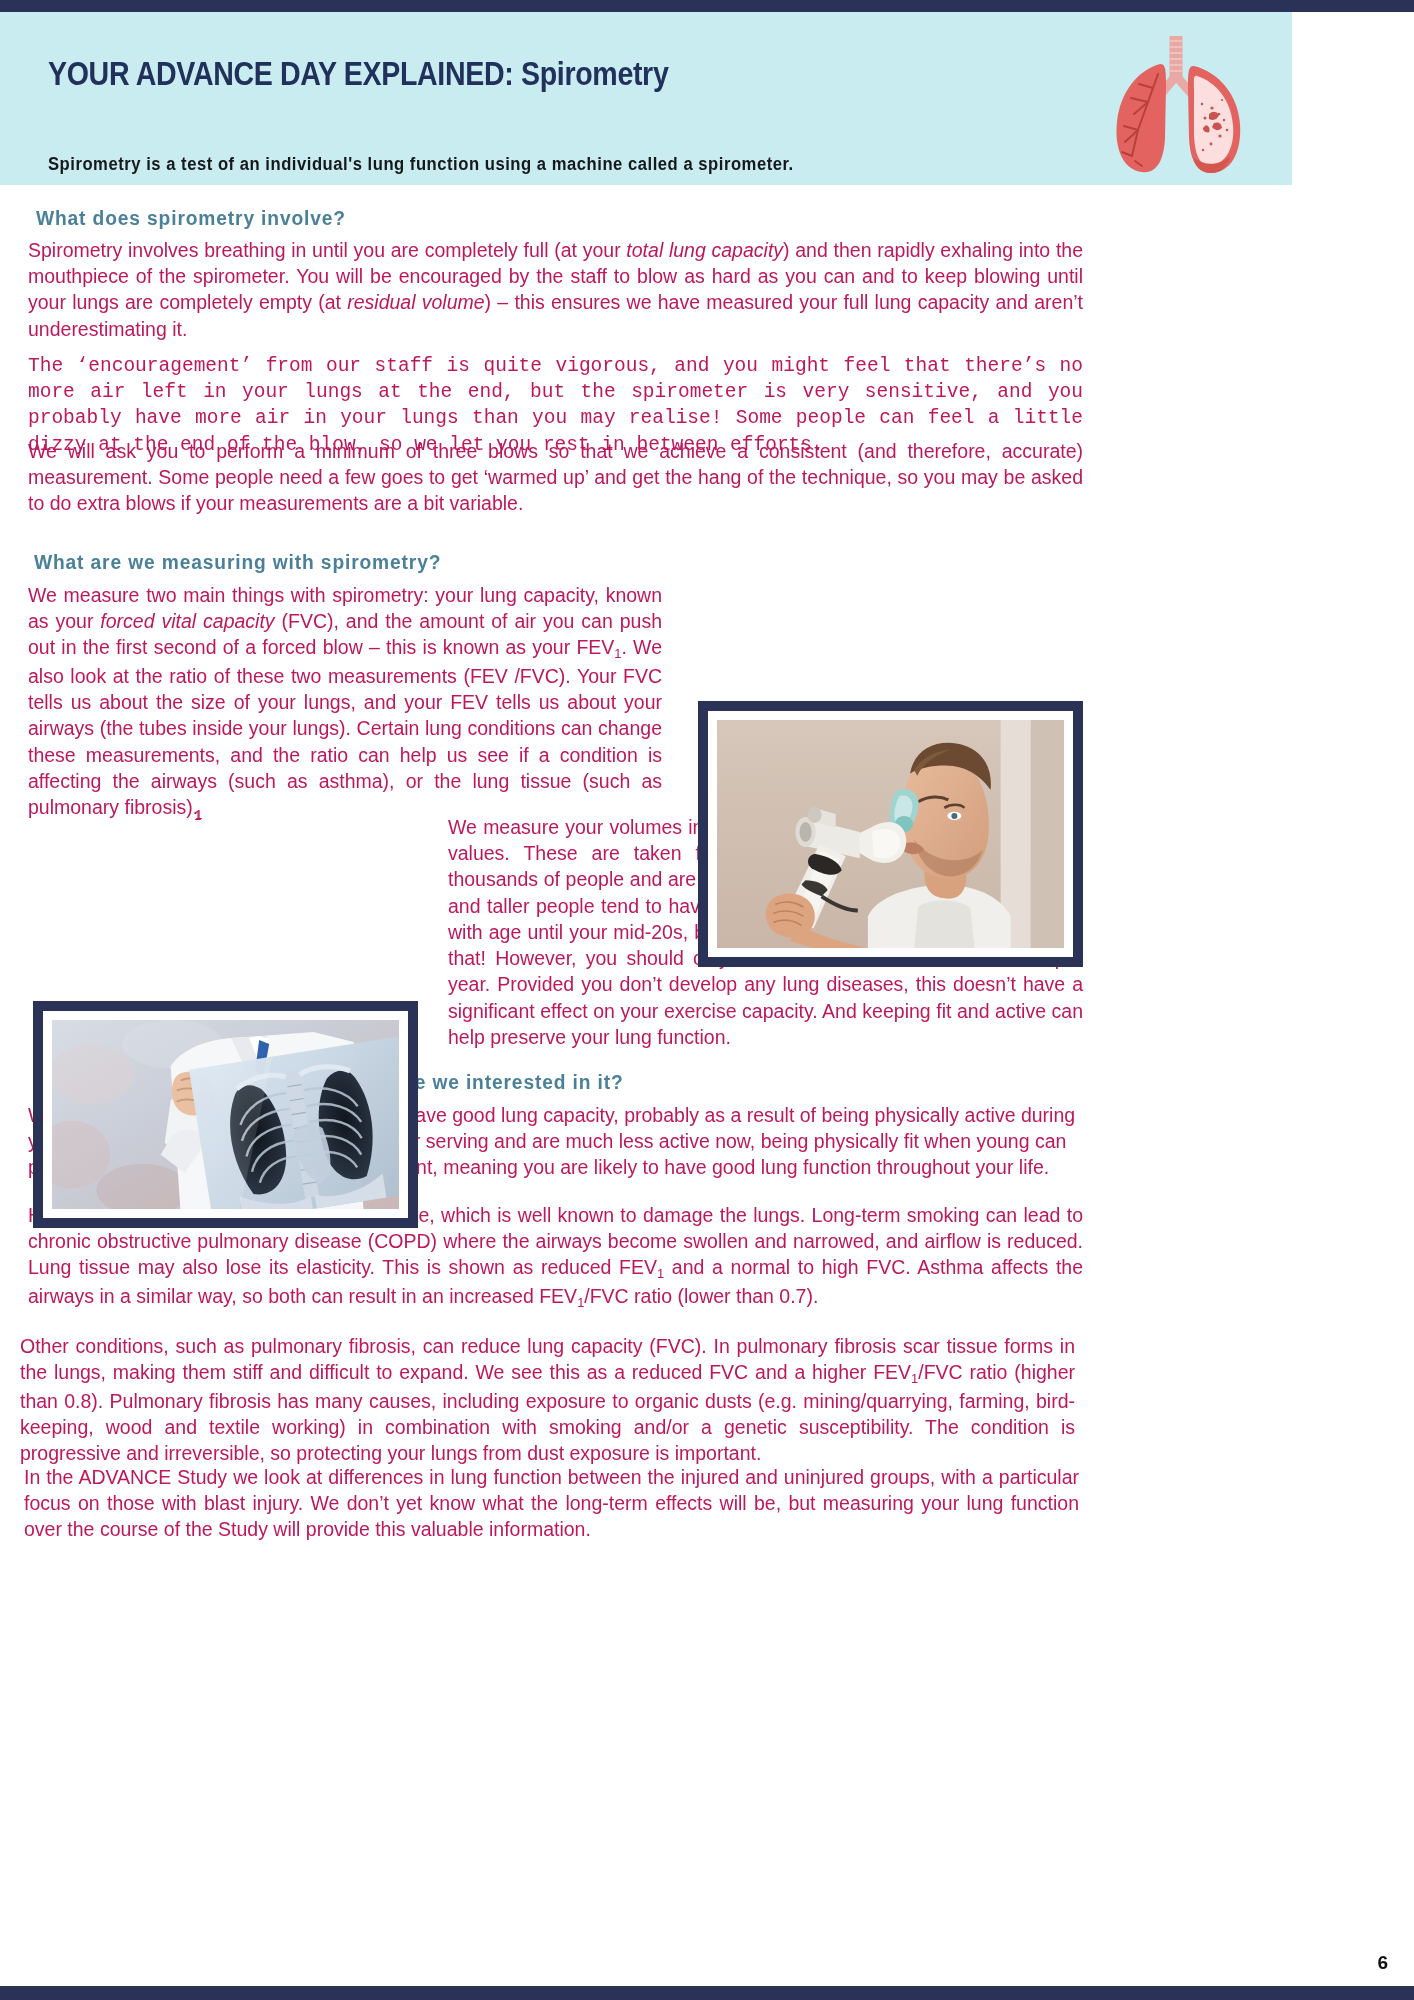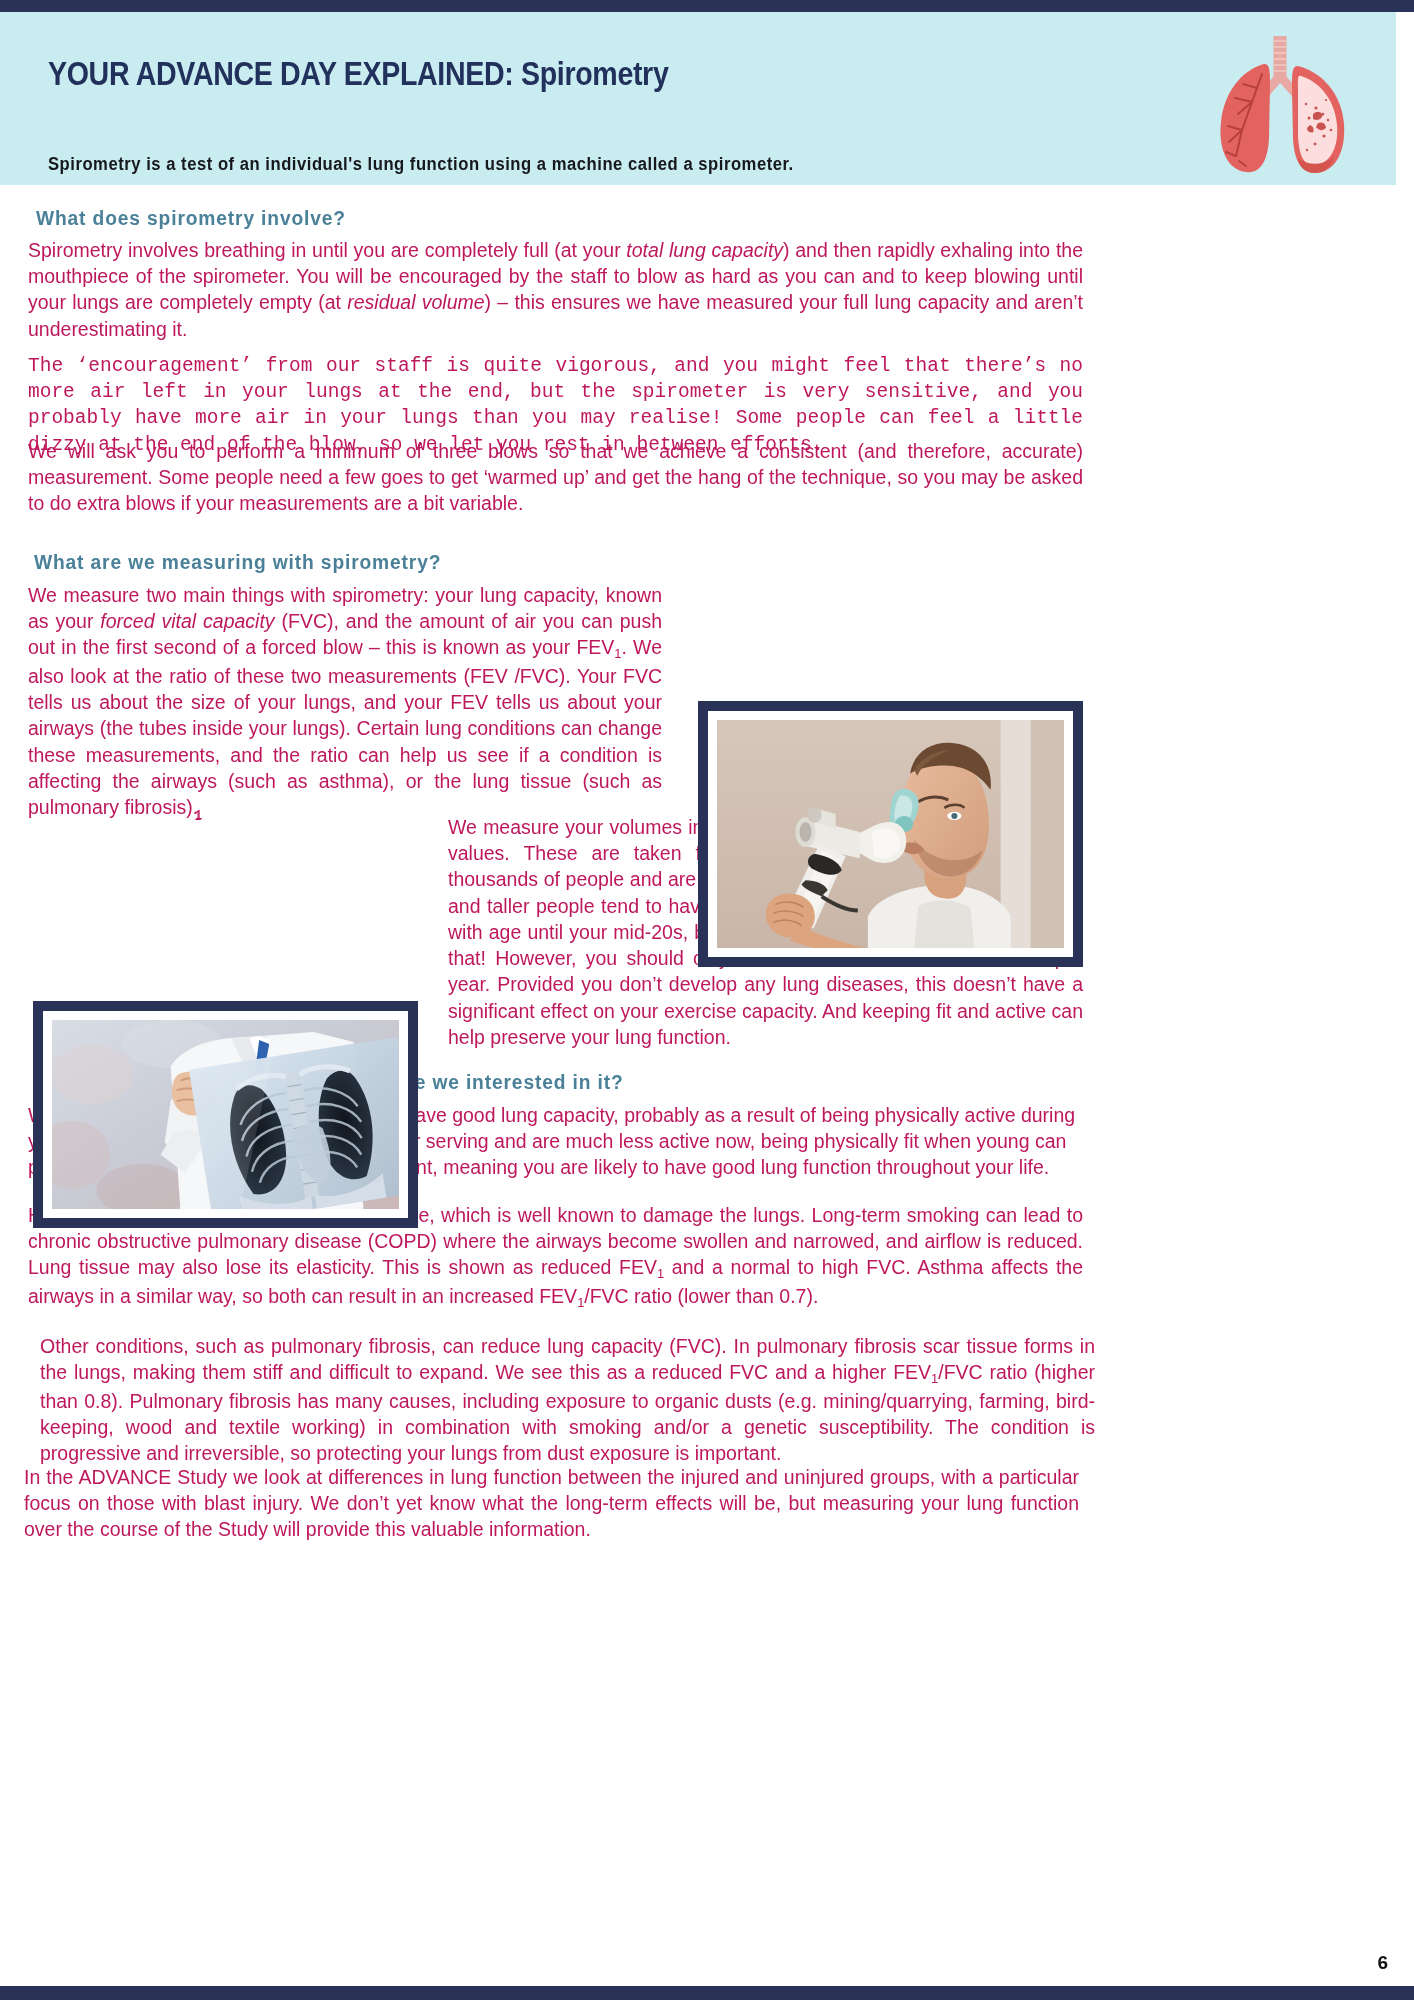--- a/index.html
+++ b/index.html
@@ -28,21 +28,21 @@
     bottom: 0; left: 0;
     width: 1414px;
     height: 14px;
     background: #2b3257;
   }
 
   
   .banner {
     position: absolute;
     top: 12px; left: 0;
-    width: 1396px;
+    width: 1292px;
     height: 173px;
     background: #c9ecf0;
     box-sizing: border-box;
   }
   .banner-title {
     position: absolute;
     left: 48px;
     top: 42px;
     font-size: 34px;
     font-weight: 700;
@@ -136,21 +136,21 @@
   #para-3 { left: 28px; top: 253px; width: 1055px; }
 
   #head-measuring { left: 34px; top: 366px; }
   #para-4 { left: 28px; top: 397px; width: 634px; }
 
   #para-5 { left: 448px; top: 629px; width: 635px; }
 
   #head-affects   { left: 36px; top: 886px; }
   #para-6 { left: 28px; top: 917px; width: 1055px; }
   #para-7 { left: 28px; top: 1017px; width: 1055px; }
-  #para-8 { left: 40px; top: 1148px; width: 1055px; }
+  #para-8 { left: 20px; top: 1148px; width: 1055px; }
   #para-9 { left: 24px; top: 1279px; width: 1055px; }
 
   
   .photo-frame {
     position: absolute;
     background: #2b3257;
     padding: 10px;
     box-sizing: border-box;
   }
   .photo-frame .mat {

